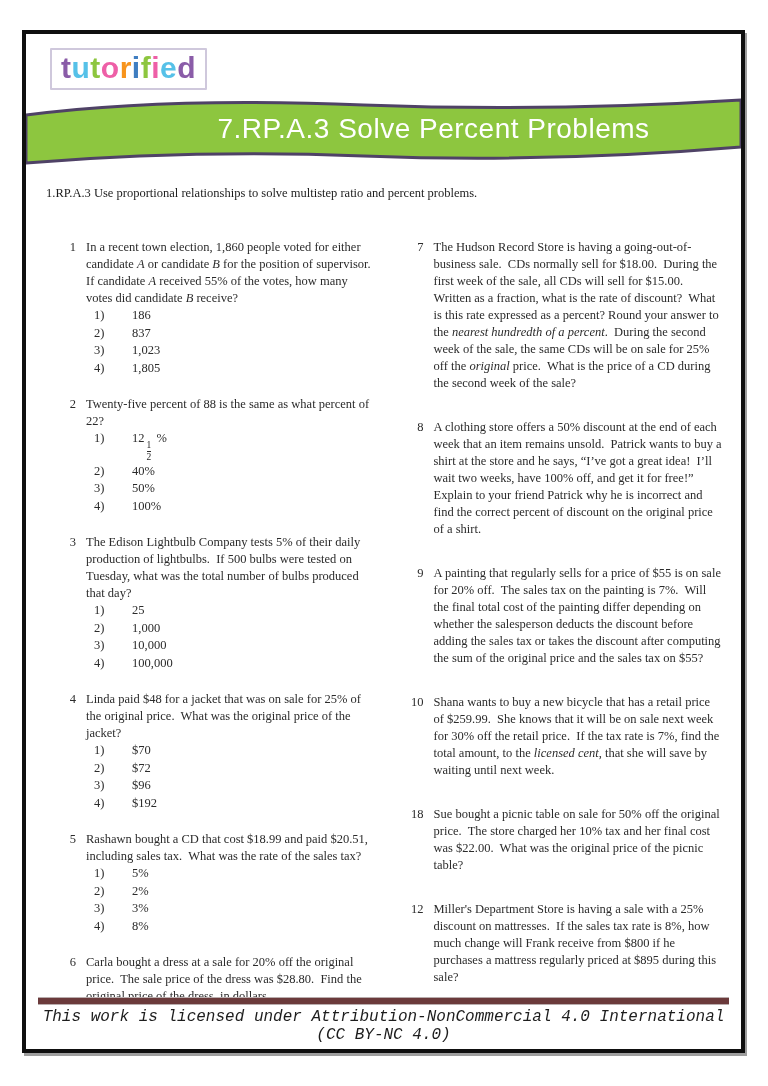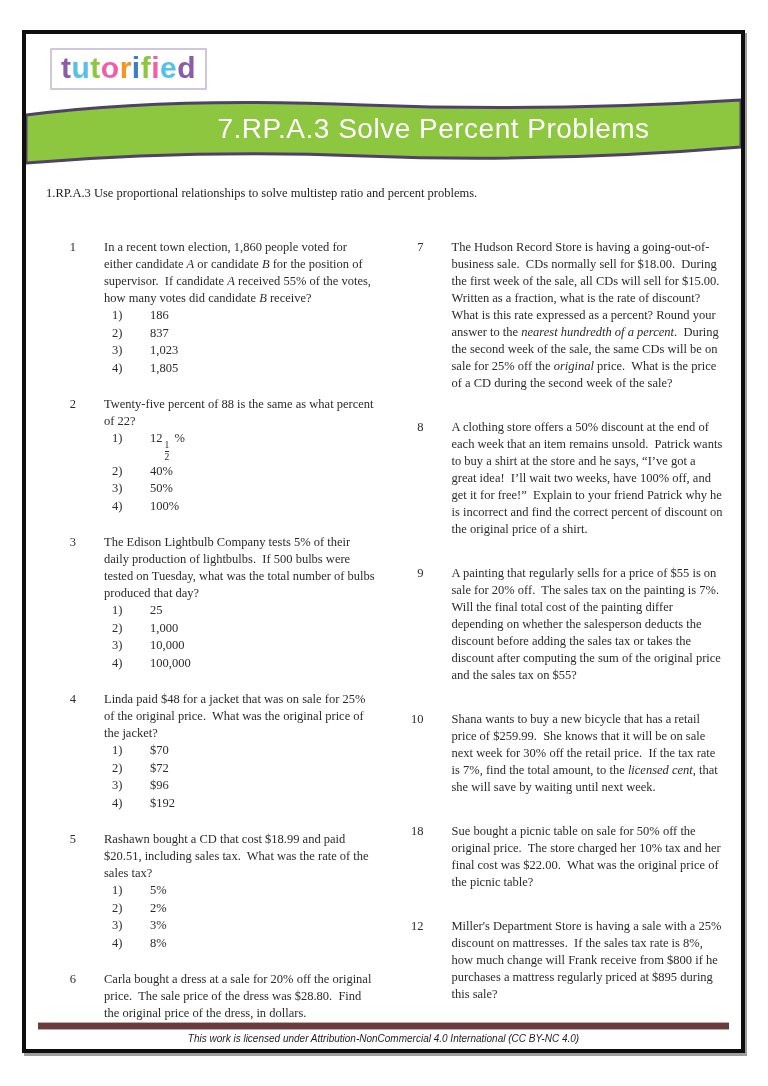--- a/index.html
+++ b/index.html
@@ -23,34 +23,34 @@
                 letter-spacing:0.5px;}
   
   .standard-line{margin:16px 20px 0 20px;font-size:12.5px;color:#1c1c1c;}
   
   .columns{display:flex;padding:38px 18px 0 30px;gap:28px;}
   .col{display:flex;flex-direction:column;width:330px;}
   .col-left{gap:19px;}
   .col-right{gap:27px;}
   .question-block{display:flex;}
   .q-num{width:20px;flex:0 0 20px;text-align:right;font-size:12.5px;line-height:17px;}
-  .q-body{margin-left:28px;flex:1;}
+  .q-body{margin-left:10px;flex:1;}
   .q-text{font-size:12.5px;line-height:17px;white-space:pre-wrap;}
   .it{font-style:italic;}
   .option-row{display:flex;font-size:12.5px;line-height:17.5px;margin-left:8px;}
   .opt-num{width:26px;flex:0 0 26px;}
   .opt-val{margin-left:12px;text-align:center;}
   .frac{display:inline-flex;flex-direction:column;align-items:center;vertical-align:-6px;
         font-size:9.5px;line-height:1.05;margin:0 2px;}
   .frac .den{border-top:1px solid #2b2b2b;padding-top:1px;}
   
   .footer{position:absolute;left:12px;right:12px;bottom:5px;}
   .footer-bar{height:6px;background:#6b3a3b;border-top:1px solid #b9adad;border-bottom:1px solid #b9adad;}
-  .footer-text{text-align:center;font-family:Liberation Sans, sans-serif;
-               font-style:italic;font-size:10px;color:#1d1d1d;margin-top:3px;}
+  .footer-text{text-align:center;font-family:Liberation Mono, monospace;
+               font-style:italic;font-size:16px;color:#1d1d1d;margin-top:3px;}
 </style>
 </head>
 <body>
 
 <div class="page">
   <div class="document">
 
     <div class="logo-row">
       <div class="logo-box" id="logo"><span style="color: rgb(138, 92, 168);">t</span><span style="color: rgb(86, 193, 232);">u</span><span style="color: rgb(141, 198, 63);">t</span><span style="color: rgb(238, 95, 167);">o</span><span style="color: rgb(247, 148, 29);">r</span><span style="color: rgb(63, 126, 193);">i</span><span style="color: rgb(141, 198, 63);">f</span><span style="color: rgb(238, 95, 167);">i</span><span style="color: rgb(86, 193, 232);">e</span><span style="color: rgb(138, 92, 168);">d</span></div>
     </div>

